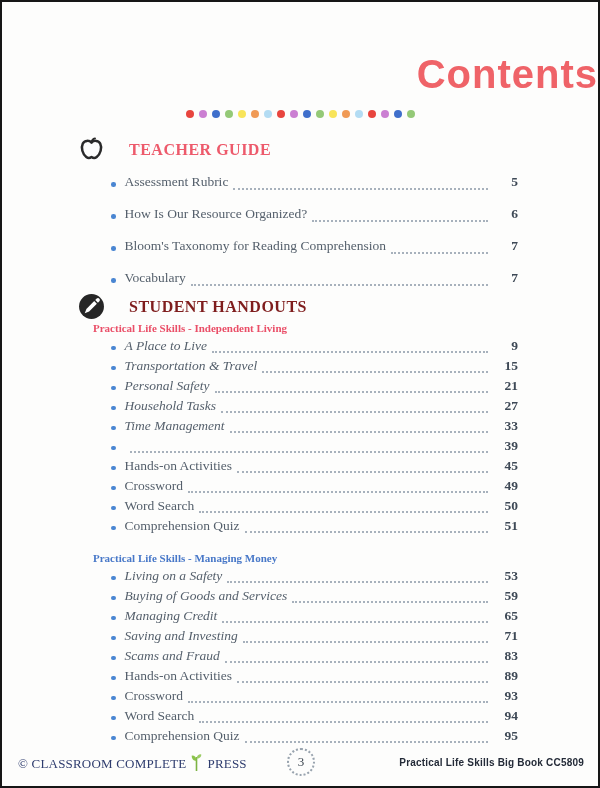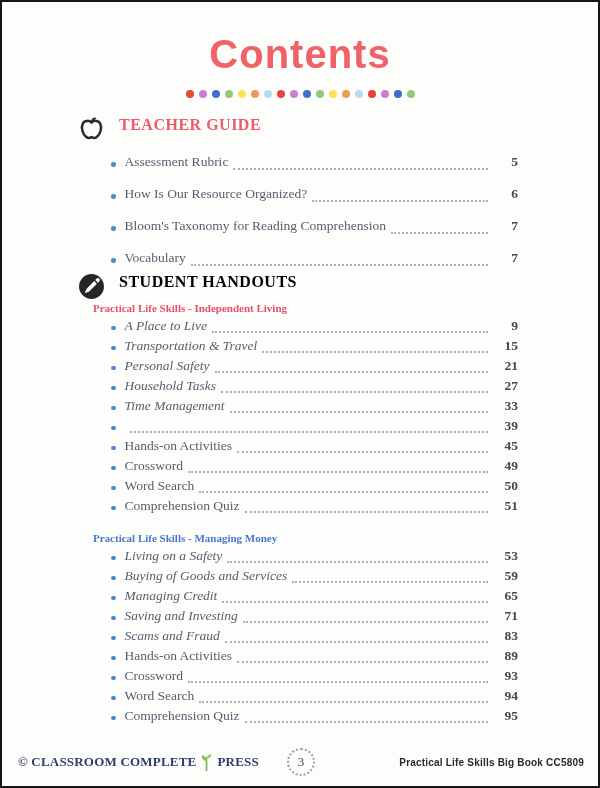--- a/index.html
+++ b/index.html
@@ -4,32 +4,32 @@
 <style>
   html,body { margin:0; padding:0; background:#ffffff; }
   .page {
     width:600px; height:788px; box-sizing:border-box;
     border:2px solid #161616; background:#fdfdfc;
     font-family:"Liberation Serif","DejaVu Serif",serif;
     position:relative; overflow:hidden;
   }
   
   h1.title {
-    margin:32px 0 0; text-align:center;
+    margin:52px 0 0; text-align:right;
     font-family:"Liberation Sans","DejaVu Sans",sans-serif;
     font-size:40px; line-height:40px; font-weight:bold;
     letter-spacing:1px; color:#ef6368;
   }
   
   .dots { margin:16px auto 0; display:flex; justify-content:center; gap:5px; height:8px; }
   .dot { width:8px; height:8px; border-radius:50%; display:inline-block; }
 
   .content { margin:0 80px 0 76px; }
 
-  .sec-head { display:flex; align-items:flex-start; gap:14px; height:27px; }
+  .sec-head { display:flex; align-items:center; gap:24px; height:27px; }
   .sec-head.tg { margin-top:18px; }
   .sec-head.sh { margin-top:2px; }
   .sec-icon svg { display:block; }
   .sec-title {
     margin:0; font-size:16px; font-weight:bold;
     letter-spacing:0.5px; color:#ed5a6b;
   }
 
   .sub {
     margin:0 0 0 15px; font-weight:bold; font-size:11px;
@@ -52,22 +52,22 @@
     flex:1 1 auto; min-width:12px;
     border-bottom:2px dotted #a7b1bc;
     align-self:flex-end; margin:0 4px 5px 5px;
   }
   .pg { min-width:26px; text-align:right; font-weight:bold; color:#3e4956; font-size:13.5px; }
 
   
   .footer { position:absolute; left:16px; right:14px; bottom:6px; height:36px; }
   .f-left {
     position:absolute; left:0; top:50%; transform:translateY(-50%);
-    display:flex; align-items:center; gap:2px;
-    color:#2e3c6e; font-weight:bold; font-size:13px; letter-spacing:0.2px; white-space:nowrap;
+    display:flex; align-items:flex-end; gap:2px;
+    color:#2e3c6e; font-weight:normal; font-size:13px; letter-spacing:0.2px; white-space:nowrap;
   }
   .f-logo svg { display:block; margin:0 1px; }
   .f-circle {
     position:absolute; left:50%; top:50%; transform:translate(-50%,-50%);
     width:28px; height:28px; border:2px dotted #98a3ae; border-radius:50%;
     display:flex; align-items:center; justify-content:center;
     font-size:13px; color:#3c4650; box-sizing:border-box;
   }
   .f-right {
     position:absolute; right:0; top:50%; transform:translateY(-50%);
@@ -142,21 +142,21 @@
     </ul>
 
     <div class="sec-head sh">
       <span class="sec-icon">
         <svg width="27" height="27" viewBox="0 0 26 26">
           <circle cx="13" cy="13" r="12" fill="#262626"></circle>
           <path d="M6.5 19.5 L8.1 15.3 L15.6 7.8 L18.2 10.4 L10.7 17.9 Z" fill="#ffffff"></path>
           <path d="M16.6 6.8 L19.2 9.4 L20.6 8 A1.84 1.84 0 0 0 18 5.4 Z" fill="#ffffff"></path>
         </svg>
       </span>
-      <h2 class="sec-title" style="color: #000000;">STUDENT HANDOUTS</h2>
+      <h2 class="sec-title" style="color: #7f1d1d;">STUDENT HANDOUTS</h2>
     </div>
 
     <div class="sub" style="color: rgb(234, 79, 104);">Practical Life Skills - Independent Living</div>
     <ul class="toc hand">
       <li class="row it">
           <span class="bullet"></span>
           <span class="label">A Place to Live</span>
           <span class="leader"></span>
           <span class="pg">9</span>
         </li>

